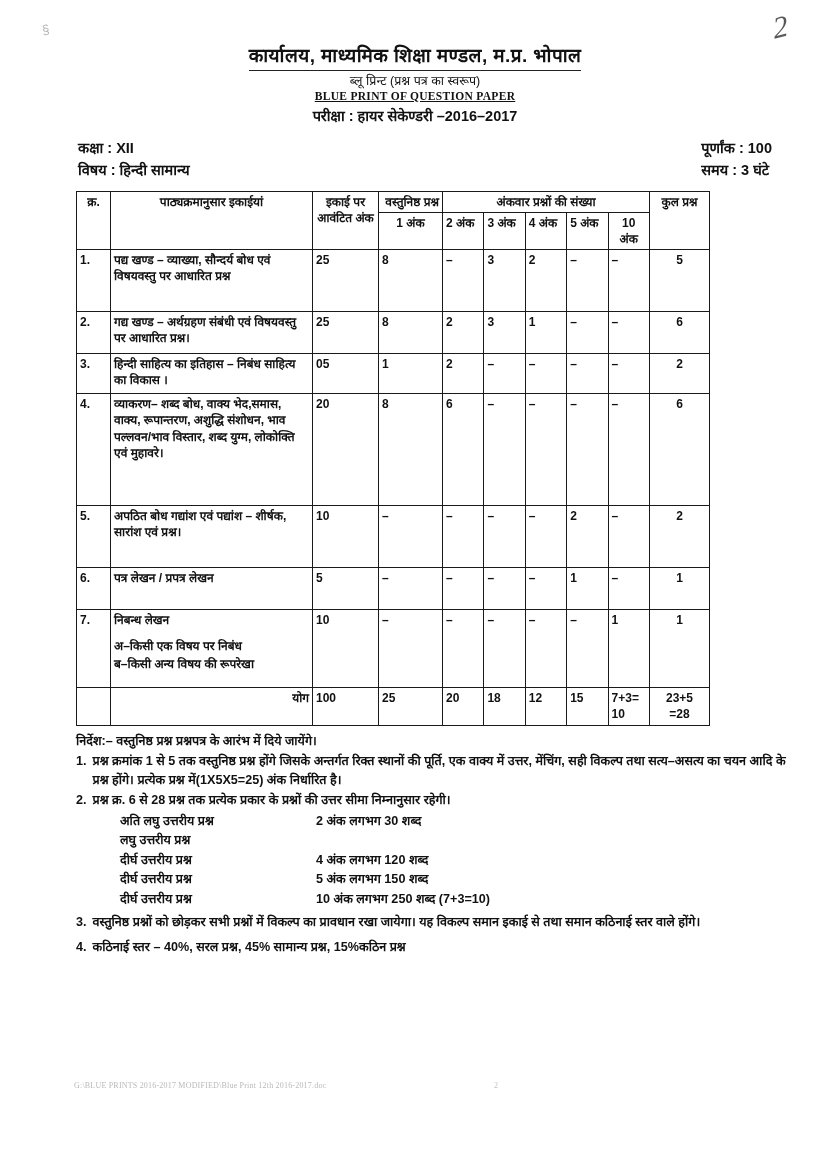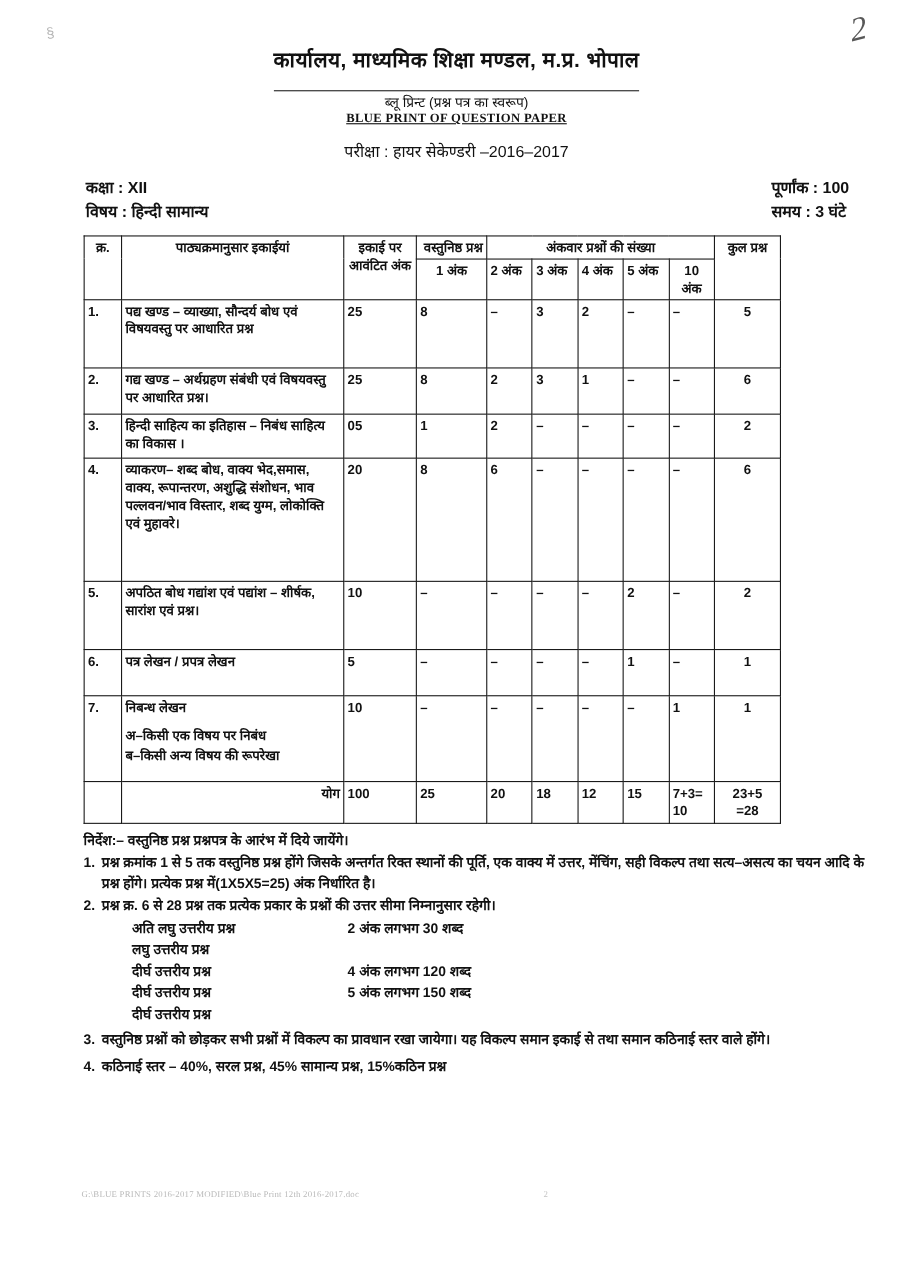--- a/index.html
+++ b/index.html
@@ -41,42 +41,42 @@
   }
 
   
   .header { text-align: center; padding-top: 44px; }
   .office-line {
     font-size: 19px;
     font-weight: 700;
     letter-spacing: .4px;
     border-bottom: 1px solid #222;
     display: inline-block;
-    padding-bottom: 14px;
+    padding-bottom: 2px;
     line-height: 1.25;
   }
   .blueprint-hi {
     font-size: 12.5px;
     font-weight: 400;
     margin-top: 3px;
     line-height: 1.2;
   }
   .blueprint-en {
     font-size: 11.5px;
     font-weight: 700;
     font-family: "Liberation Serif", serif;
     text-decoration: underline;
     letter-spacing: .3px;
     margin-top: 1px;
     line-height: 1.2;
   }
   .exam-line {
     font-size: 14.5px;
-    font-weight: 400;
-    margin-top: 14px;
+    font-weight: 700;
+    margin-top: 3px;
     line-height: 1.25;
   }
 
   
   .meta {
     position: relative;
     margin: 12px 0 0 0;
     height: 46px;
   }
   .meta-left {
@@ -377,20 +377,21 @@
       <div class="limit-row">
         <span class="limit-name">दीर्घ उत्तरीय प्रश्न</span>
         <span class="limit-val">4 अंक  लगभग 120 शब्द</span>
       </div>
       <div class="limit-row">
         <span class="limit-name">दीर्घ उत्तरीय प्रश्न</span>
         <span class="limit-val">5 अंक  लगभग 150 शब्द</span>
       </div>
       <div class="limit-row">
         <span class="limit-name">दीर्घ उत्तरीय प्रश्न</span>
+        <span class="limit-val">10 अंक लगभग 250 शब्द  (7+3=10)</span>
       </div>
     </div>
 
     <div class="ins-item" style="margin-top:4px">
       <span class="ins-num">3.</span>
       <span class="ins-body">वस्तुनिष्ठ प्रश्नों को छोड़कर सभी प्रश्नों में विकल्प का प्रावधान रखा जायेगा। यह विकल्प समान इकाई से तथा समान कठिनाई स्तर वाले होंगे।</span>
     </div>
 
     <div class="ins-item" style="margin-top:6px">
       <span class="ins-num">4.</span>

